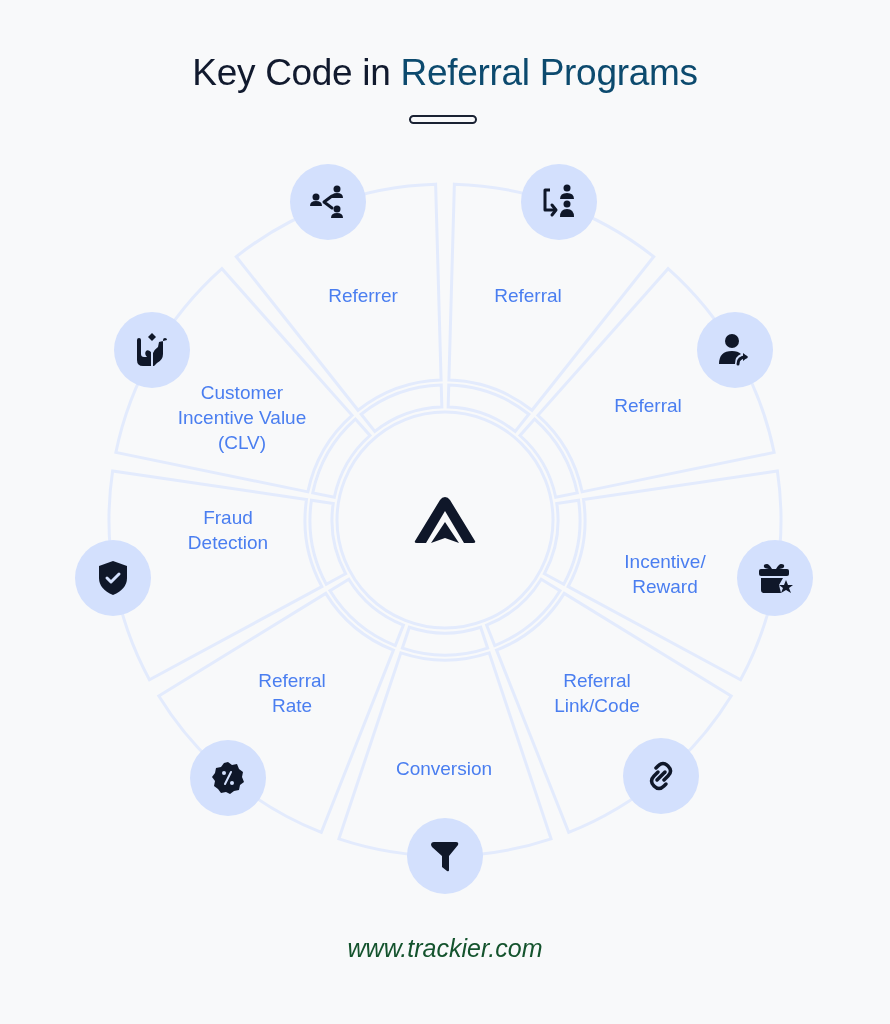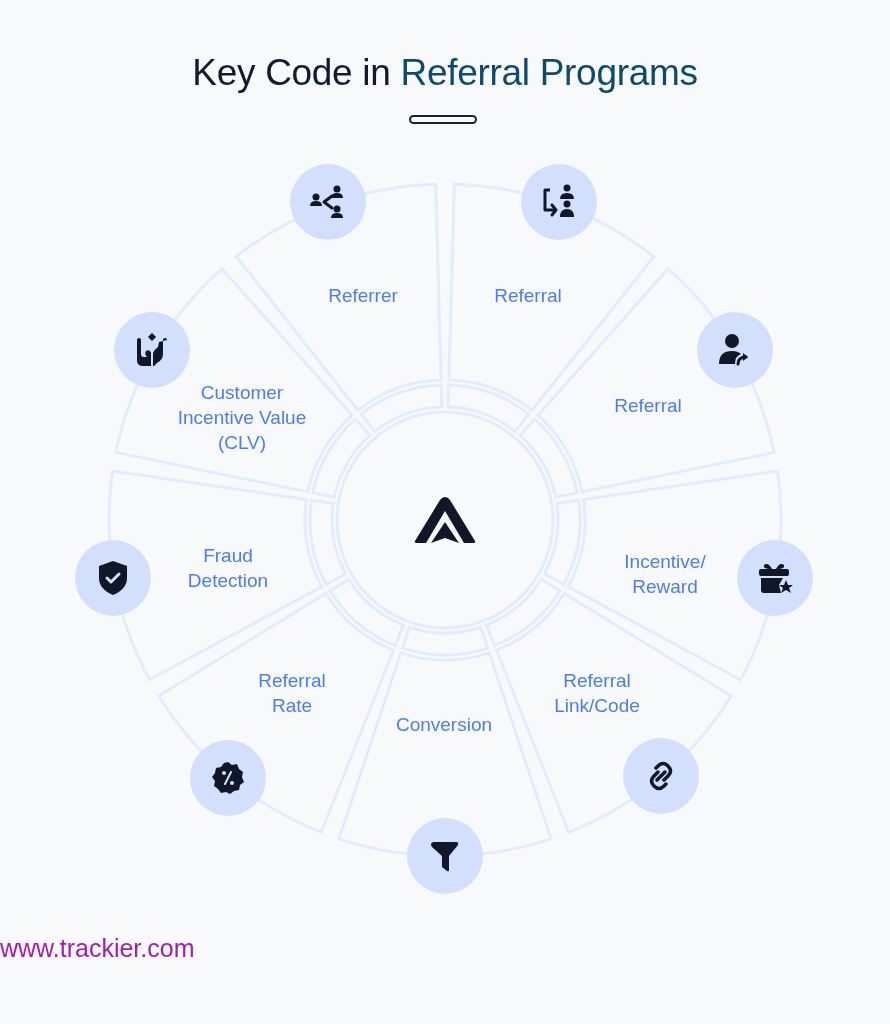--- a/index.html
+++ b/index.html
@@ -3,21 +3,21 @@
 <meta charset="utf-8">
 <style>
   html,body{margin:0;padding:0;}
   body{width:890px;height:1024px;background:#f8f9fa;position:relative;overflow:hidden;font-family:"Liberation Sans","DejaVu Sans",sans-serif;}
   .title{position:absolute;top:52px;left:0;width:890px;text-align:center;font-size:37px;color:#111a2e;letter-spacing:-0.3px;}
   .title .hl{color:#0c4a6e;font-weight:normal;}
   .title-bar{position:absolute;left:409px;top:115px;width:68px;height:9px;border:2.5px solid #1a2233;border-radius:8px;box-sizing:border-box;}
   svg.wheel{position:absolute;left:0;top:0;}
   .icon-circle{position:absolute;width:76px;height:76px;border-radius:50%;background:#d3e0fd;display:flex;align-items:center;justify-content:center;}
   .label{position:absolute;text-align:center;color:#4a7ef0;font-size:19px;line-height:25px;white-space:pre-line;transform:translate(-50%,-50%);}
-  .footer{position:absolute;top:934px;left:0;width:890px;text-align:left;font-size:25px;color:#a21caf;}
+  .footer{position:absolute;top:934px;left:0;width:890px;text-align:center;font-size:25px;color:#14532d;font-style:italic;}
   .logo{position:absolute;left:413px;top:495px;}
 </style>
 </head>
 <body>
 
 <div class="title">
   <span>Key Code in </span><span class="hl">Referral Programs</span>
 </div>
 <div class="title-bar"></div>
 
@@ -133,22 +133,22 @@
   </svg>
 </div>
 
 <div class="label" style="left:363px;top:295px;">Referrer</div>
 <div class="label" style="left:528px;top:295px;">Referral</div>
 <div class="label" style="left:648px;top:405px;">Referral</div>
 <div class="label" style="left:665px;top:574px;">Incentive/
 Reward</div>
 <div class="label" style="left:597px;top:693px;">Referral
 Link/Code</div>
-<div class="label" style="left:444px;top:724px;">Conversion</div>
+<div class="label" style="left:444px;top:768px;">Conversion</div>
 <div class="label" style="left:292px;top:693px;">Referral
 Rate</div>
-<div class="label" style="left:228px;top:568px;">Fraud
+<div class="label" style="left:228px;top:530px;">Fraud
 Detection</div>
 <div class="label" style="left:242px;top:417px;">Customer
 Incentive Value
 (CLV)</div>
 
 <div class="footer">www.trackier.com</div>
 
 </body></html>

